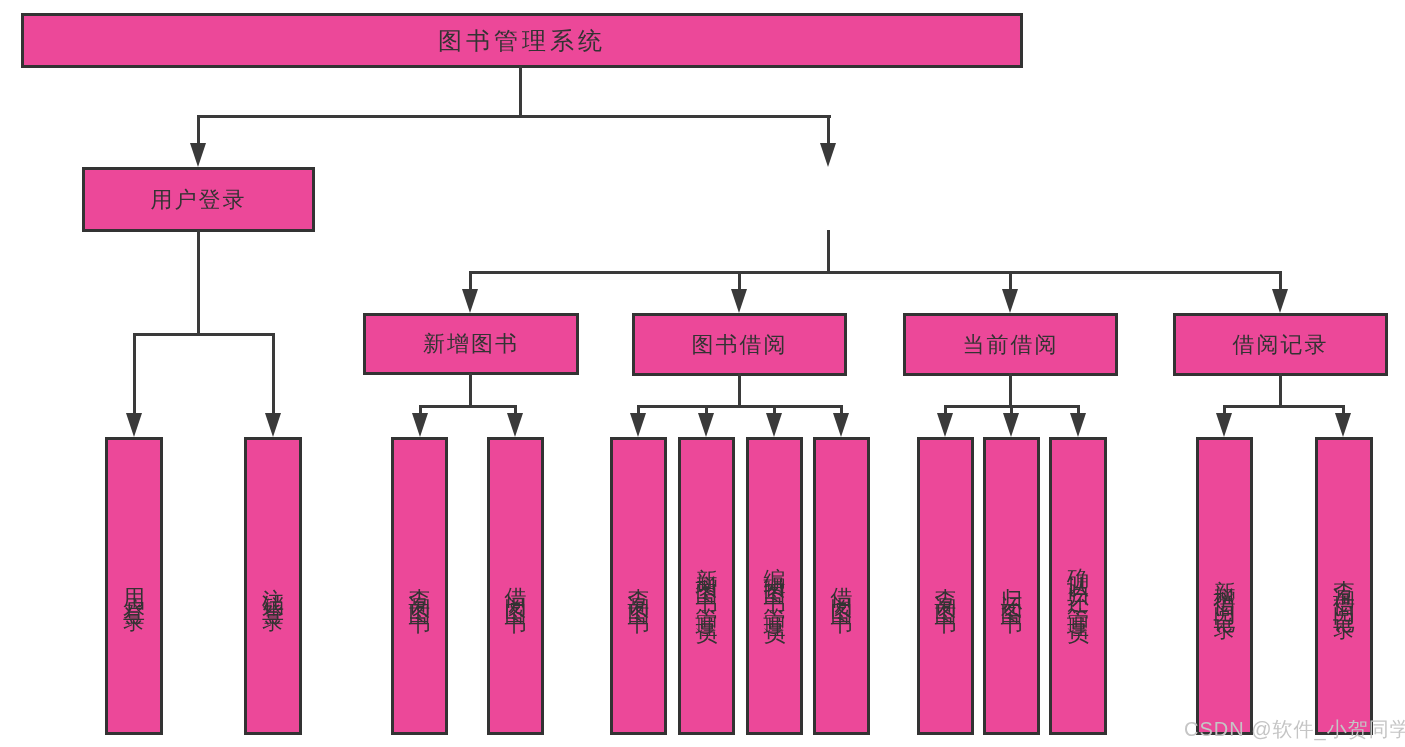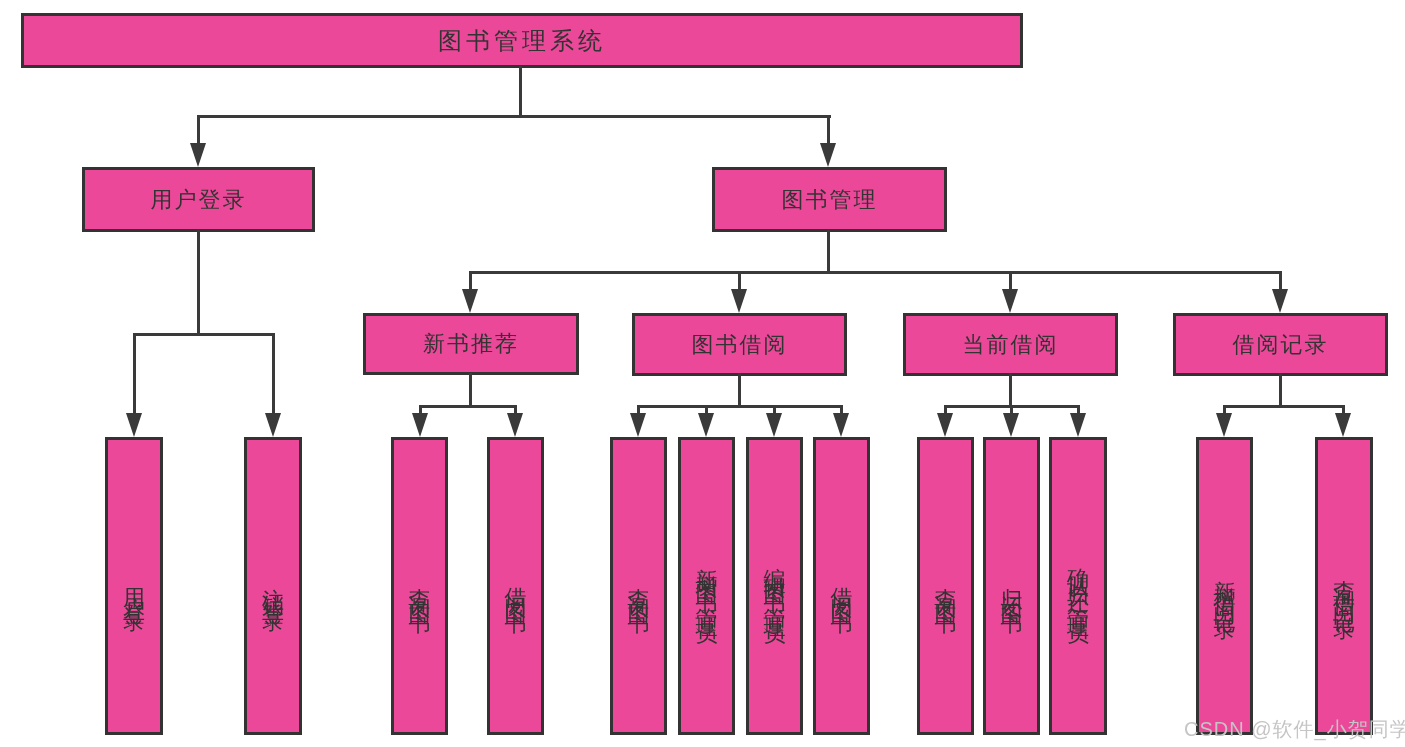--- a/index.html
+++ b/index.html
@@ -62,41 +62,40 @@
   <div class="box title" style="left:21px;top:13px;width:1002px;height:55px;">图书管理系统</div>
 
   <div class="vline" style="left:519px;top:66px;width:3px;height:51px;"></div>
   <div class="hline" style="left:197px;top:115px;width:634px;height:3px;"></div>
   <div class="vline" style="left:197px;top:115px;width:3px;height:36px;"></div>
   <div class="arrow" style="left:190px;top:143px;"></div>
   <div class="vline" style="left:827px;top:115px;width:3px;height:36px;"></div>
   <div class="arrow" style="left:820px;top:143px;"></div>
 
   <div class="box" style="left:82px;top:167px;width:233px;height:65px;">用户登录</div>
-  <div class="box" style="left:712px;top:167px;width:235px;height:65px;">图书管理</div>
 
   <div class="vline" style="left:197px;top:230px;width:3px;height:105px;"></div>
   <div class="hline" style="left:133px;top:333px;width:142px;height:3px;"></div>
   <div class="vline" style="left:133px;top:333px;width:3px;height:82px;"></div>
   <div class="arrow" style="left:126px;top:413px;"></div>
   <div class="vline" style="left:272px;top:333px;width:3px;height:82px;"></div>
   <div class="arrow" style="left:265px;top:413px;"></div>
 
   <div class="vline" style="left:827px;top:230px;width:3px;height:43px;"></div>
   <div class="hline" style="left:469px;top:271px;width:813px;height:3px;"></div>
   <div class="vline" style="left:469px;top:271px;width:3px;height:20px;"></div>
   <div class="arrow" style="left:462px;top:289px;"></div>
   <div class="vline" style="left:738px;top:271px;width:3px;height:20px;"></div>
   <div class="arrow" style="left:731px;top:289px;"></div>
   <div class="vline" style="left:1009px;top:271px;width:3px;height:20px;"></div>
   <div class="arrow" style="left:1002px;top:289px;"></div>
   <div class="vline" style="left:1279px;top:271px;width:3px;height:20px;"></div>
   <div class="arrow" style="left:1272px;top:289px;"></div>
 
-  <div class="box" style="left:363px;top:313px;width:216px;height:62px;">新书推荐</div>
+  <div class="box" style="left:363px;top:313px;width:216px;height:62px;">新增图书</div>
   <div class="box" style="left:903px;top:313px;width:215px;height:63px;">当前借阅</div>
   <div class="box" style="left:632px;top:313px;width:215px;height:63px;">图书借阅</div>
   <div class="box" style="left:1173px;top:313px;width:215px;height:63px;">借阅记录</div>
 
   <div class="vline" style="left:469px;top:373px;width:3px;height:34px;"></div>
   <div class="hline" style="left:419px;top:405px;width:98px;height:3px;"></div>
   <div class="vline" style="left:419px;top:405px;width:3px;height:10px;"></div>
   <div class="arrow" style="left:412px;top:413px;"></div>
   <div class="vline" style="left:514px;top:405px;width:3px;height:10px;"></div>
   <div class="arrow" style="left:507px;top:413px;"></div>

